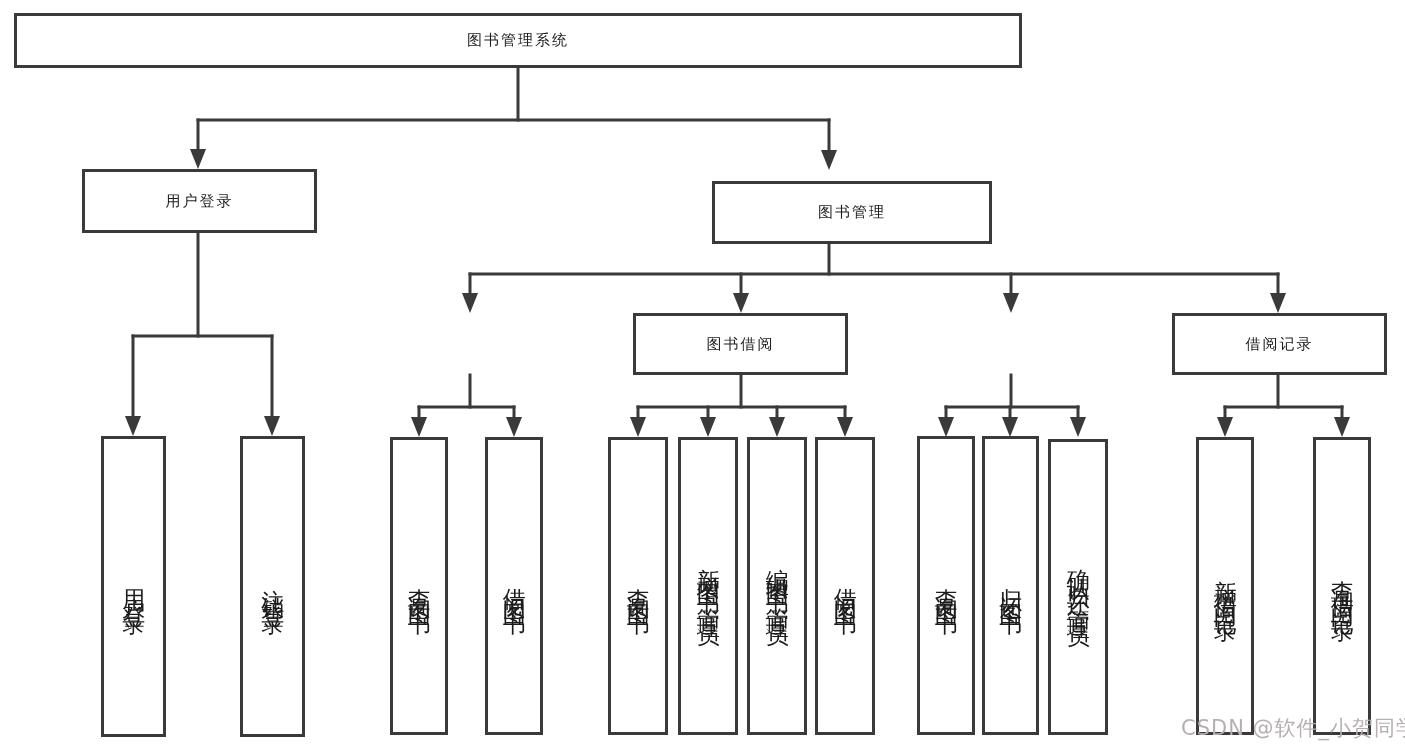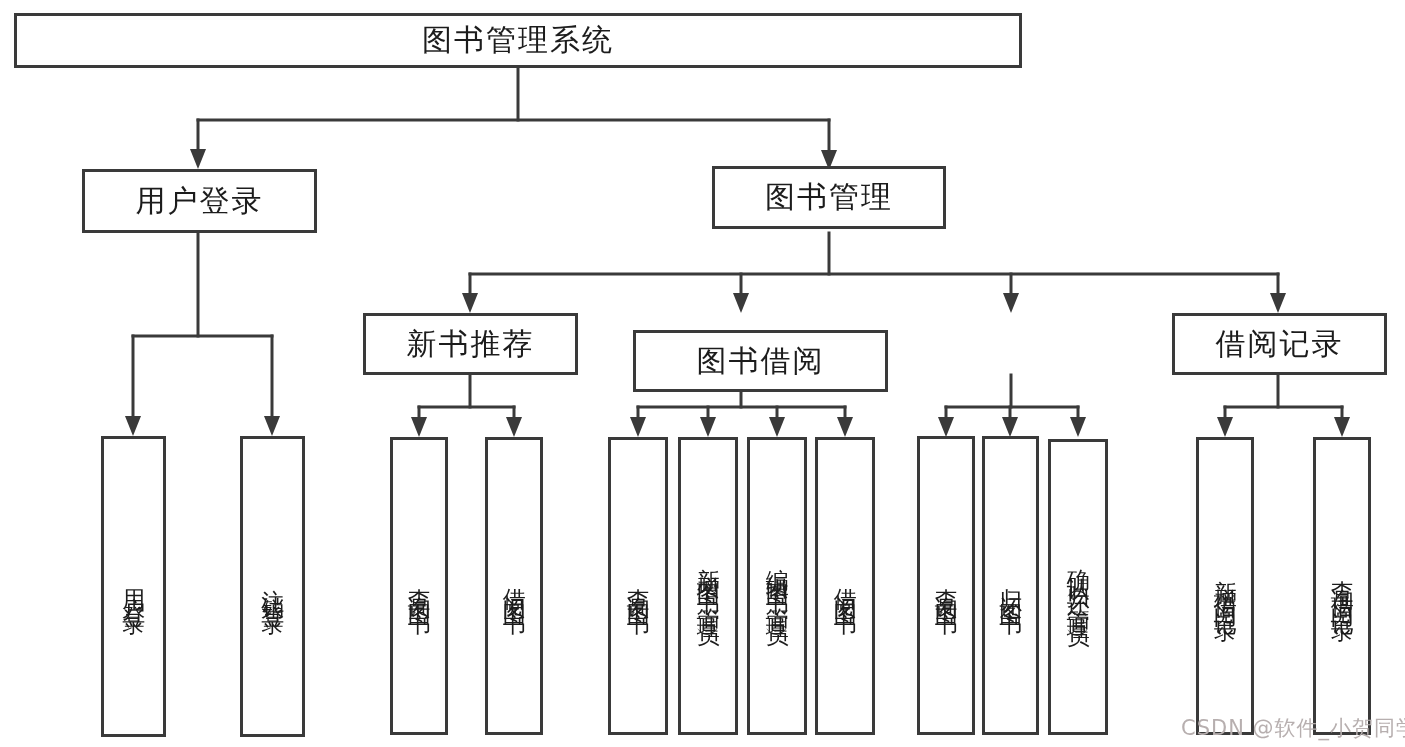--- a/index.html
+++ b/index.html
@@ -27,21 +27,21 @@
   }
   .node {
     position: absolute;
     box-sizing: border-box;
     background: #ffffff;
     border: 3px solid #3a3a3a;
     display: flex;
     align-items: center;
     justify-content: center;
     color: #1c1c1c;
-    font-size: 30px;
+    font-size: 15px;
     letter-spacing: 2px;
     z-index: 1;
     white-space: nowrap;
   }
   .leaf {
     position: absolute;
     box-sizing: border-box;
     background: #ffffff;
     border: 3px solid #3a3a3a;
     display: flex;
@@ -137,24 +137,23 @@
       <polygon points="1002,417 1018,417 1010,437"></polygon>
       <polygon points="1070,417 1086,417 1078,437"></polygon>
       <polygon points="1217,417 1233,417 1225,437"></polygon>
       <polygon points="1334,417 1350,417 1342,437"></polygon>
     </g>
   </svg>
 
   <div class="node" style="left:14px; top:13px; width:1008px; height:55px;">图书管理系统</div>
 
   <div class="node" style="left:82px; top:169px; width:235px; height:64px;">用户登录</div>
-  <div class="node" style="left:712px; top:166px; width:234px; height:63px;">图书管理</div>
-
-  <div class="node" style="left:363px; top:313px; width:215px; height:62px;">新书推荐</div>
-  <div class="node" style="left:633px; top:330px; width:255px; height:62px;">图书借阅</div>
+  <div class="node" style="left:712px; top:181px; width:280px; height:63px;">图书管理</div>
+
+  <div class="node" style="left:633px; top:313px; width:215px; height:62px;">图书借阅</div>
   <div class="node" style="left:1172px; top:313px; width:215px; height:62px;">借阅记录</div>
 
   <div class="leaf" style="left:101px; top:436px; width:65px; height:301px;">
     <span class="vt">用户登录</span>
   </div>
   <div class="leaf" style="left:240px; top:436px; width:65px; height:301px;">
     <span class="vt">注销登录</span>
   </div>
 
   <div class="leaf" style="left:390px; top:437px; width:58px; height:298px;">

